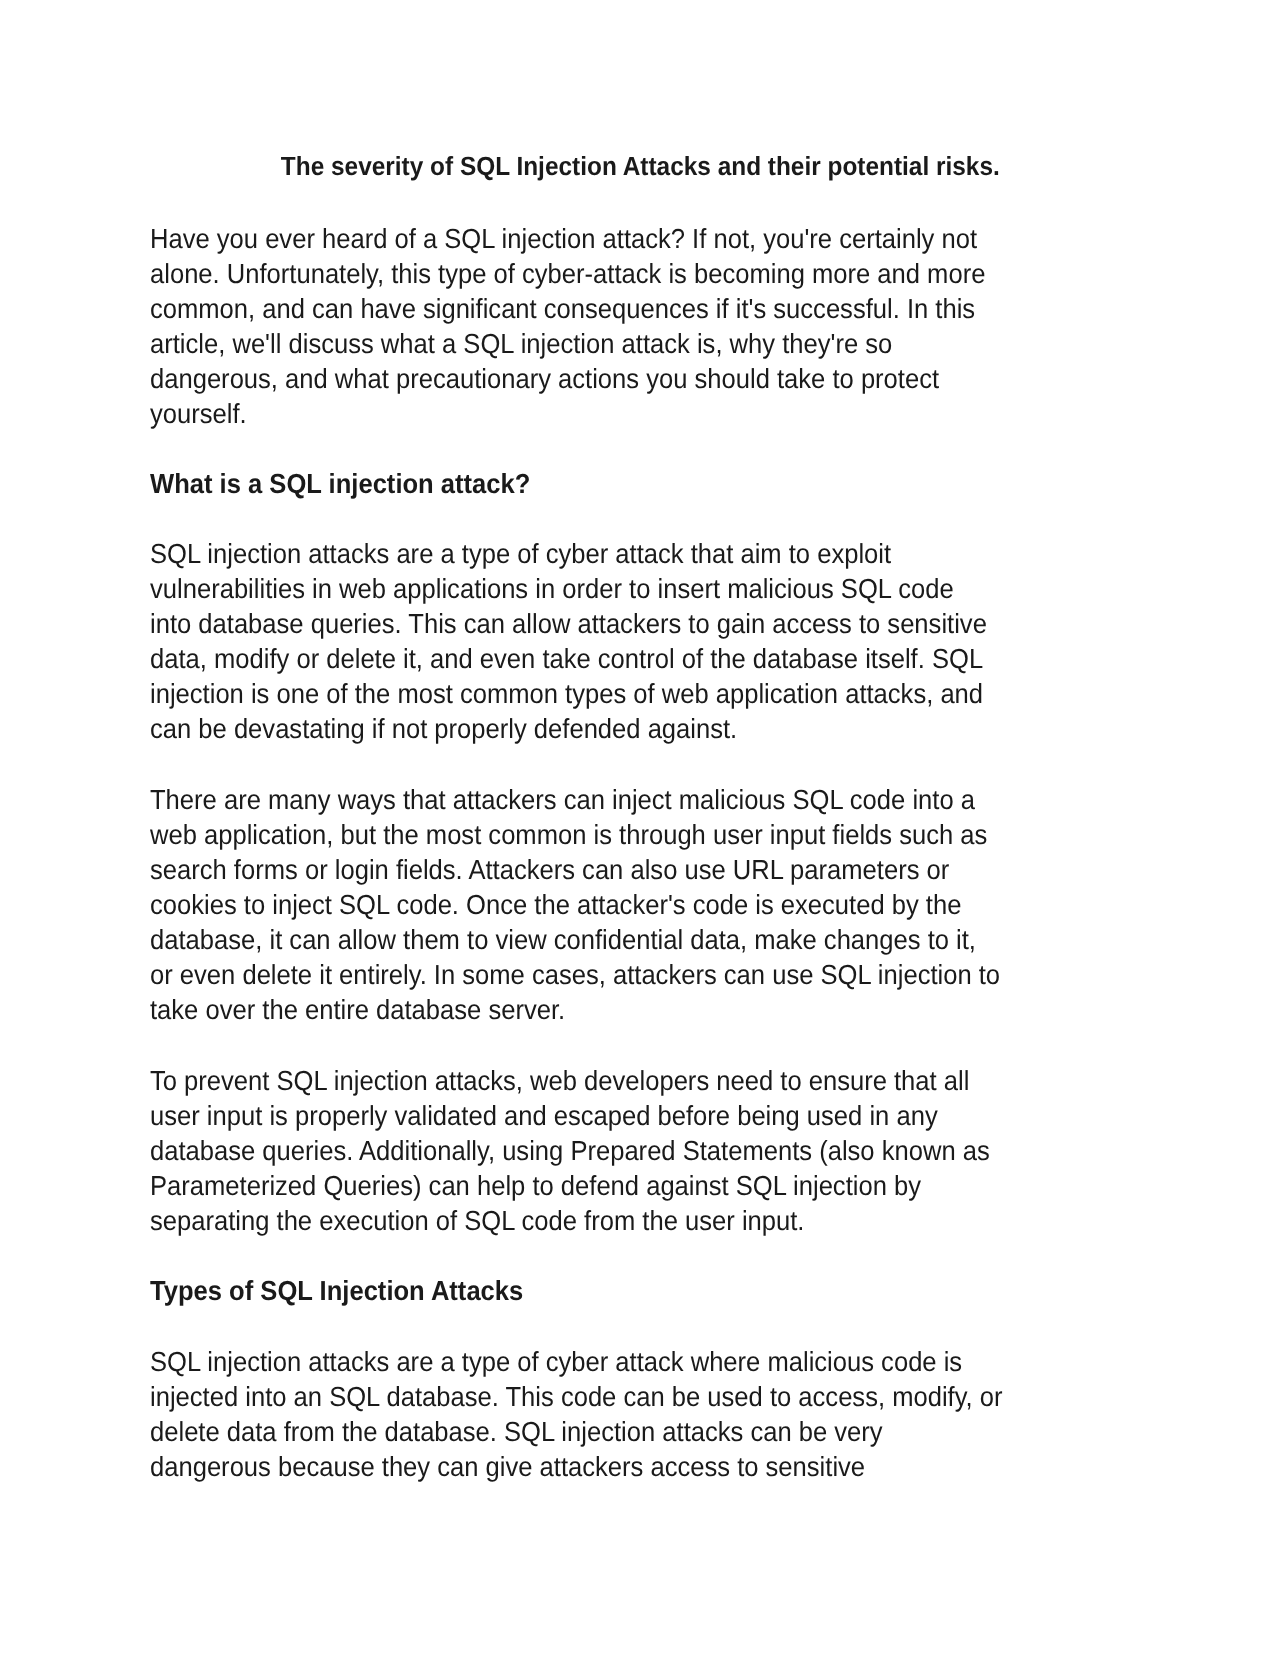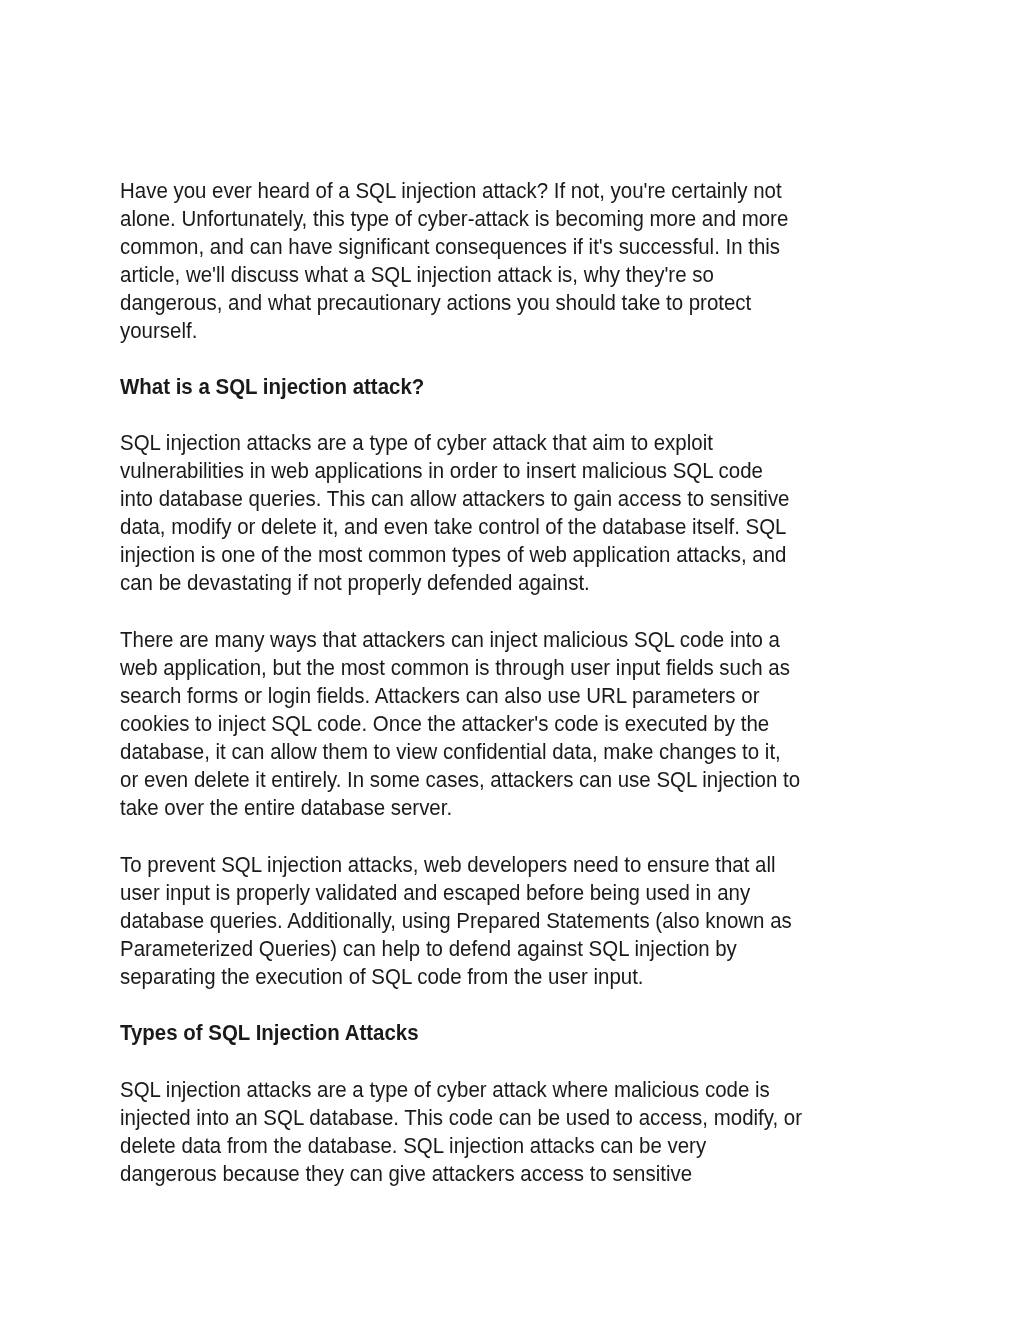--- a/index.html
+++ b/index.html
@@ -22,20 +22,21 @@
     white-space: nowrap;
   }
   .title span { display: inline-block; transform: scaleX(0.93); }
   .heading { font-weight: bold; }
 </style>
 </head>
 <body>
 
 <div class="page">
 
+  <div class="title"><span>The severity of SQL Injection Attacks and their potential risks.</span></div>
 
   <div>
     <div class="line" style="top:177px">Have you ever heard of a SQL injection attack? If not, you're certainly not</div>
     <div class="line" style="top:205px">alone. Unfortunately, this type of cyber-attack is becoming more and more</div>
     <div class="line" style="top:233px">common, and can have significant consequences if it's successful. In this</div>
     <div class="line" style="top:261px">article, we'll discuss what a SQL injection attack is, why they're so</div>
     <div class="line" style="top:289px">dangerous, and what precautionary actions you should take to protect</div>
     <div class="line" style="top:317px">yourself.</div>
   </div>
 

